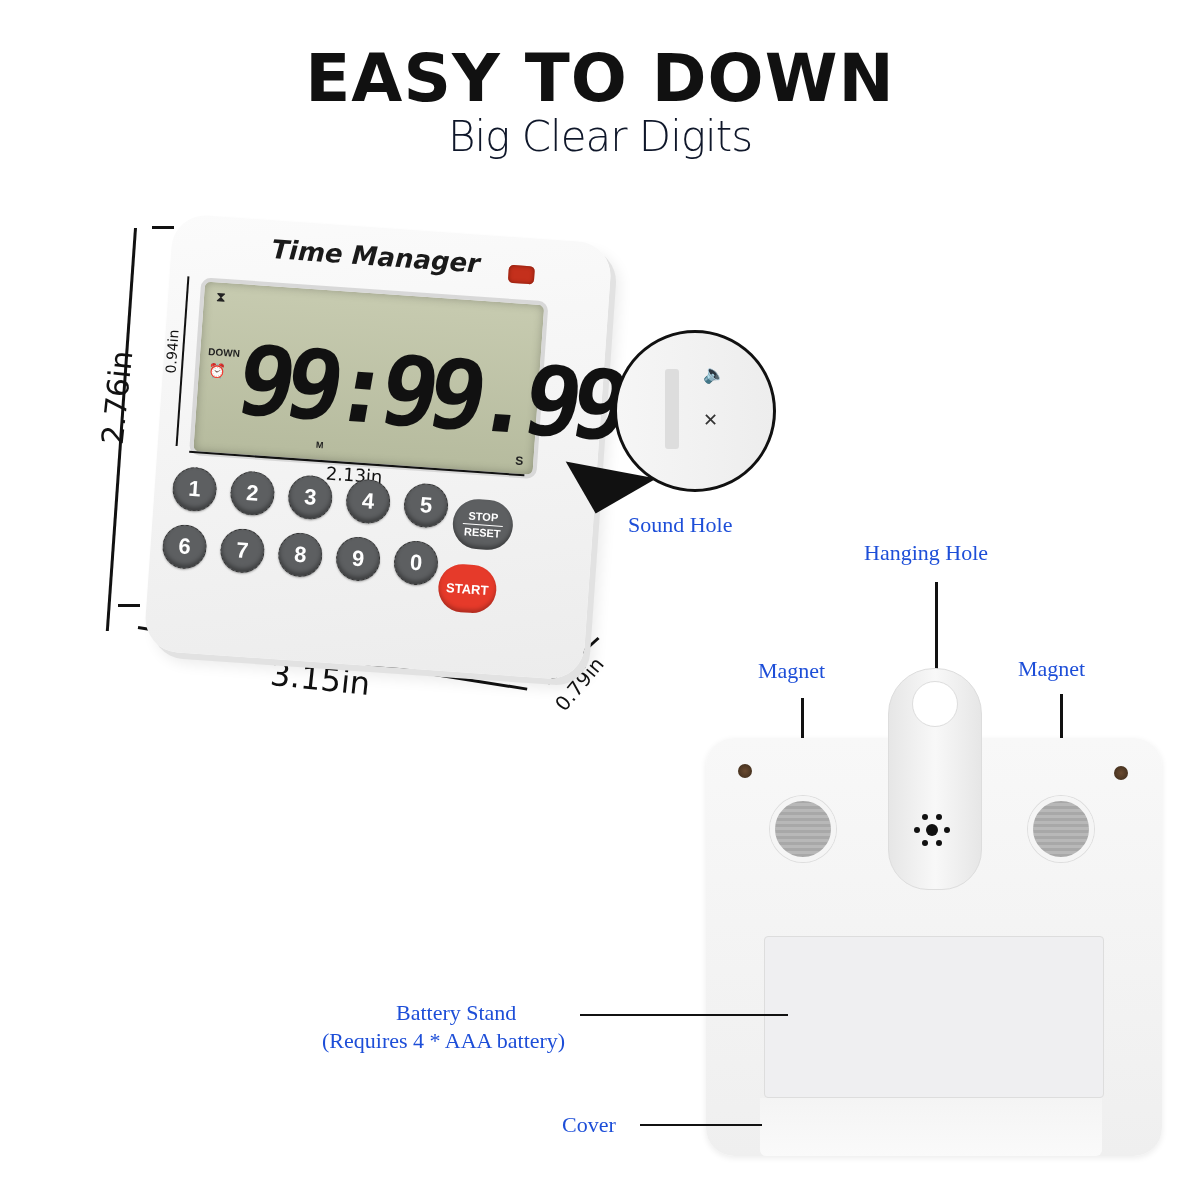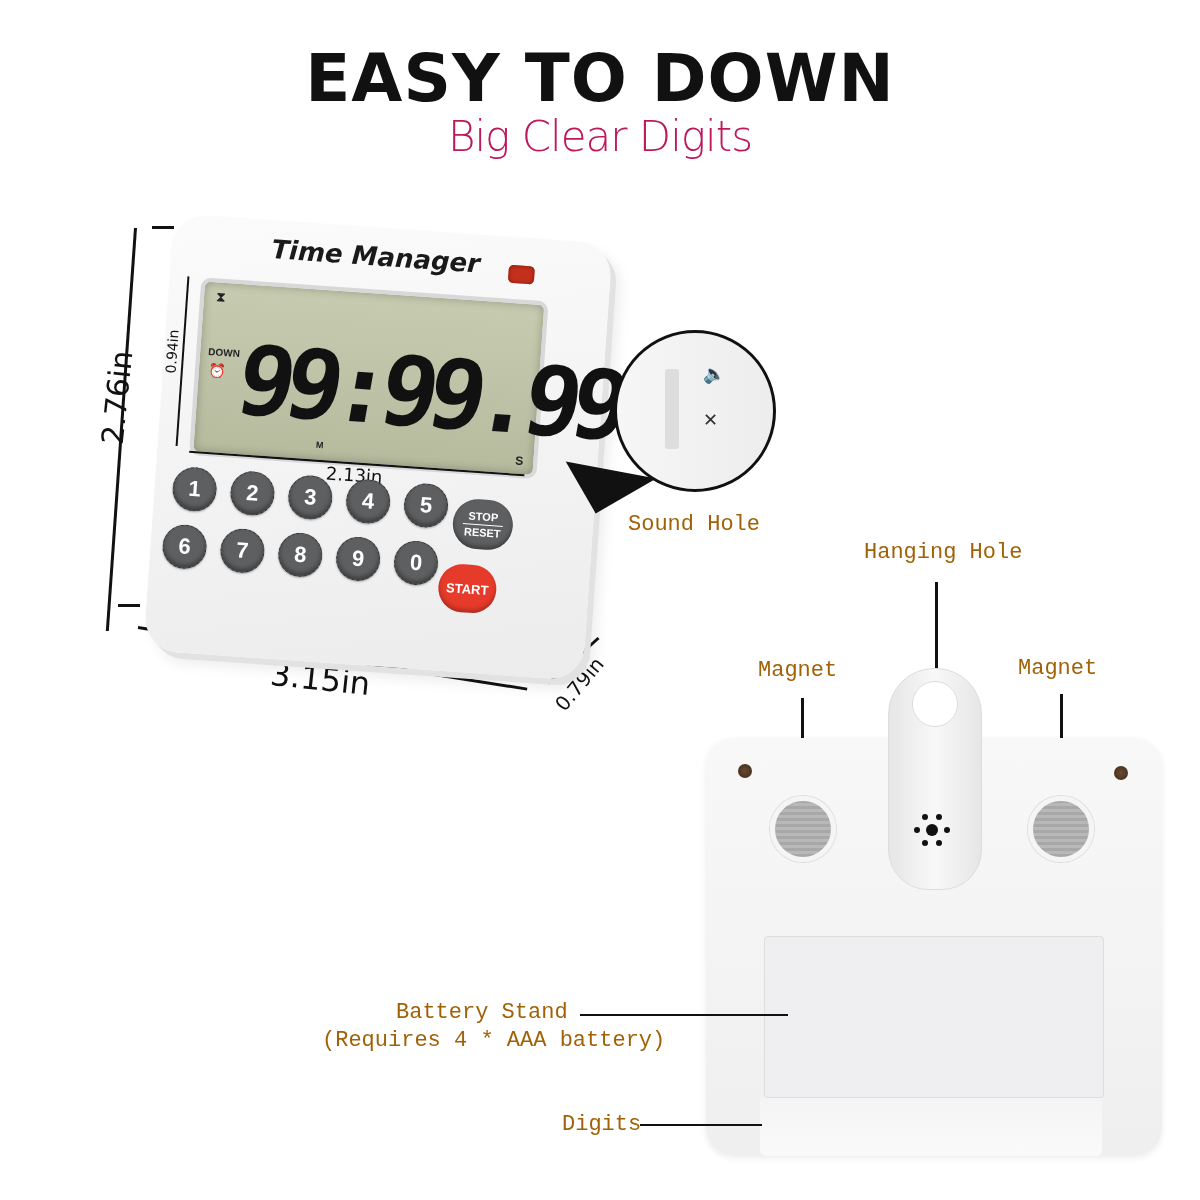--- a/index.html
+++ b/index.html
@@ -1,39 +1,39 @@
 <!DOCTYPE html>
 <html><head>
 <meta charset="utf-8">
 <style>
   html,body{margin:0;padding:0;background:#fff;}
   body{width:1200px;height:1200px;position:relative;overflow:hidden;font-family:"Liberation Sans",sans-serif;color:#111;}
   .abs{position:absolute;}
   .headline{left:0;width:1200px;top:40px;text-align:center;font-family:"DejaVu Sans",sans-serif;font-weight:bold;font-size:66px;letter-spacing:1px;color:#111;}
-  .subhead{left:0;width:1200px;top:112px;text-align:center;font-family:"DejaVu Sans",sans-serif;font-size:42px;font-weight:300;color:#be185d;letter-spacing:-1px;}
+  .subhead{left:0;width:1200px;top:112px;text-align:center;font-family:"DejaVu Sans",sans-serif;font-size:42px;font-weight:300;color:#0f172a;letter-spacing:-1px;}
 
   
   .front{left:158px;top:228px;width:440px;height:438px;background:linear-gradient(170deg,#fbfbfb,#ececec);border-radius:34px;transform:rotate(4deg);box-shadow:6px 6px 0 #e2e2e2, 10px 10px 14px rgba(0,0,0,.08);}
   .brand{left:100px;top:14px;font-size:26px;font-weight:bold;font-style:italic;color:#1a1a1a;font-family:"DejaVu Sans",sans-serif;}
   .led{left:338px;top:28px;width:26px;height:18px;border-radius:5px;background:#c4301c;box-shadow:inset 0 0 4px #7a1a0a;}
   .lcd{left:32px;top:62px;width:340px;height:170px;background:linear-gradient(180deg,#c7cbb0,#b6bb9e);border:4px solid #d8d8d8;border-radius:10px;box-shadow:inset 0 0 10px rgba(0,0,0,.25);}
   .lcd-digits{left:40px;top:40px;font-family:"DejaVu Sans Mono",monospace;font-weight:bold;font-size:96px;color:#111;letter-spacing:-10px;transform:skewX(-6deg);}
   .lcd-icon{font-size:14px;color:#222;}
   .unit{font-size:12px;color:#222;font-weight:bold;}
   .key{width:42px;height:42px;border-radius:50%;background:#5d5f61;color:#fff;font-weight:bold;font-size:22px;display:flex;align-items:center;justify-content:center;box-shadow:inset 0 -3px 4px rgba(0,0,0,.35),0 1px 2px rgba(0,0,0,.3);border:1px dashed #333;}
   .key-wide{width:60px;height:50px;border-radius:28px;background:#5d5f61;color:#fff;font-weight:bold;font-size:11px;display:flex;flex-direction:column;align-items:center;justify-content:center;line-height:13px;box-shadow:inset 0 -3px 4px rgba(0,0,0,.35);}
   .key-wide .sep{width:40px;height:1px;background:#fff;margin:1px 0;}
   .key-start{width:58px;height:48px;border-radius:26px;background:#e63a2a;color:#fff;font-weight:bold;font-size:13px;display:flex;align-items:center;justify-content:center;box-shadow:inset 0 -3px 4px rgba(0,0,0,.25);}
 
   .dim-line{background:#111;}
   .dim-text{font-family:"DejaVu Sans",sans-serif;color:#111;}
 
   
   .callout{left:614px;top:330px;width:156px;height:156px;border-radius:50%;border:3px solid #111;background:linear-gradient(90deg,#f6f6f6,#ededed);overflow:hidden;}
-  .label{font-family:Liberation Mono, monospace;font-size:22px;color:#a16207;white-space:nowrap;}
+  .label{font-family:Liberation Serif, serif;font-size:22px;color:#1d4ed8;white-space:nowrap;}
 
   
   .back{left:706px;top:738px;width:456px;height:418px;background:linear-gradient(180deg,#f8f8f8,#efefef);border-radius:28px;box-shadow:0 2px 6px rgba(0,0,0,.08);}
   .hanger{left:888px;top:668px;width:92px;height:220px;border-radius:46px 46px 40px 40px;background:linear-gradient(90deg,#e6e6e6,#f8f8f8,#e6e6e6);border:1px solid #ddd;}
   .hanger-hole{left:23px;top:12px;width:44px;height:44px;border-radius:50%;background:#fff;border:1px solid #ddd;}
   .magnet{width:56px;height:56px;border-radius:50%;background:repeating-linear-gradient(0deg,#a8a8a8 0 3px,#b8b8b8 3px 6px);border:5px solid #f5f5f5;box-shadow:0 0 0 1px #ddd;}
   .screw{width:14px;height:14px;border-radius:50%;background:radial-gradient(circle,#6a4a30,#3a2a1a);}
   .battery{left:764px;top:936px;width:338px;height:160px;background:#efeff1;border:1px solid #ddd;border-radius:4px;}
   .stand{left:760px;top:1098px;width:342px;height:58px;background:linear-gradient(180deg,#f4f4f4,#fafafa);border-radius:0 0 6px 6px;}
   .speaker{left:912px;top:810px;width:40px;height:40px;}
@@ -128,14 +128,14 @@
   <div class="dot" style="left:32px;top:17px;"></div>
   <div class="dot" style="left:10px;top:30px;"></div>
   <div class="dot" style="left:24px;top:30px;"></div>
 </div>
 <div class="abs battery"></div>
 <div class="abs stand"></div>
 
 <div class="abs label" style="left:396px;top:1000px;">Battery Stand</div>
 <div class="abs label" style="left:322px;top:1028px;">(Requires 4 * AAA battery)</div>
 <div class="abs dim-line" style="left:580px;top:1014px;width:208px;height:2px;"></div>
-<div class="abs label" style="left:562px;top:1112px;">Digits</div>
+<div class="abs label" style="left:562px;top:1112px;">Cover</div>
 <div class="abs dim-line" style="left:640px;top:1124px;width:122px;height:2px;"></div>
 
 </body></html>

